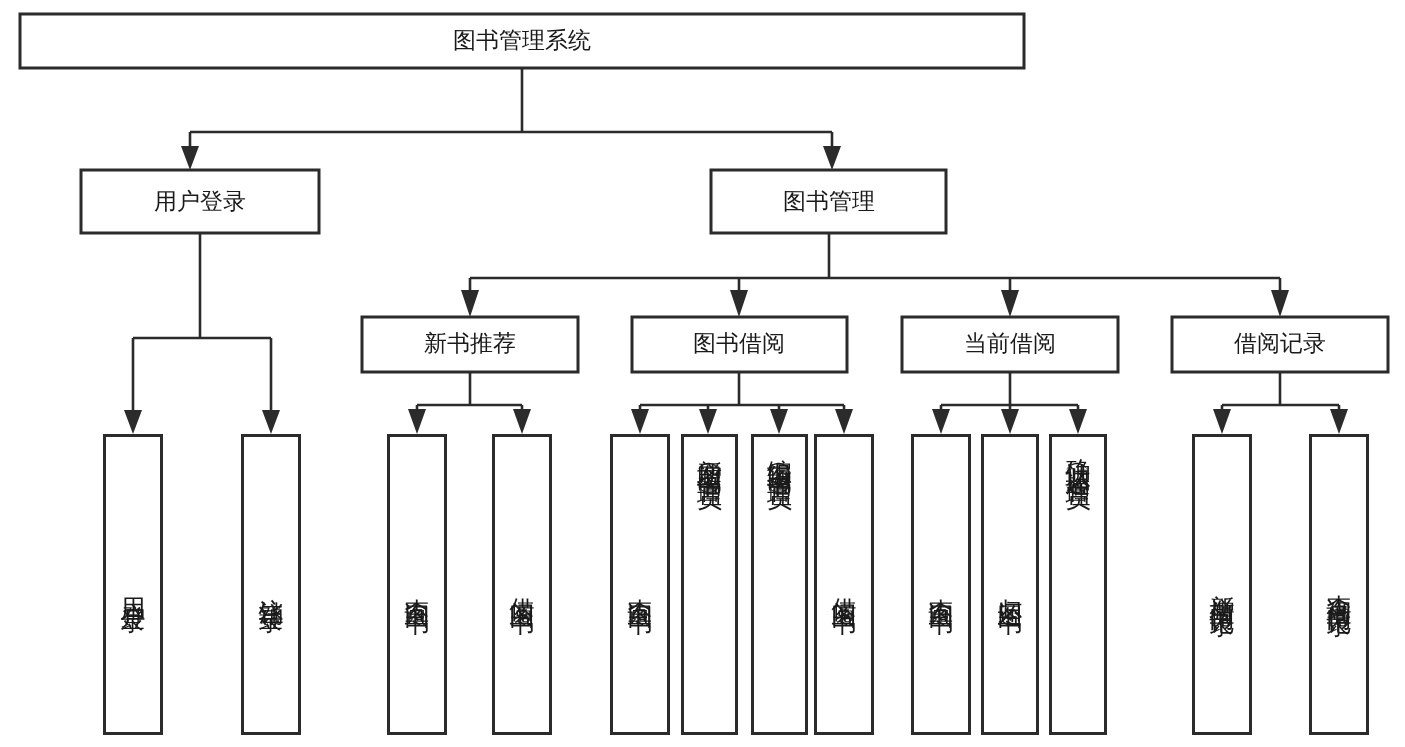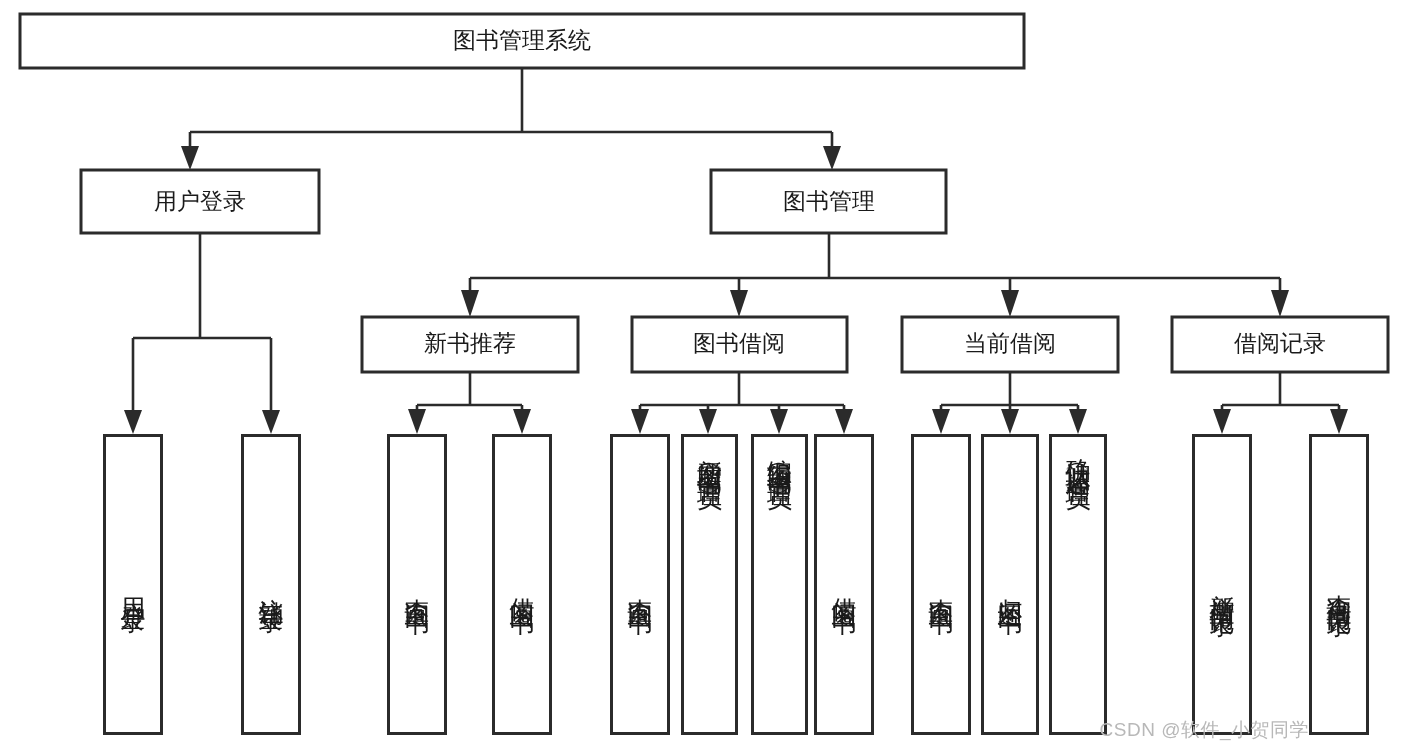--- a/index.html
+++ b/index.html
@@ -235,15 +235,14 @@
     <span class="vnode-label">确认归还（管理员）</span>
   </div>
 
   <div class="vnode center-text" style="left:1192px; top:434px; width:60px; height:301px;">
     <span class="vnode-label">新增借阅记录</span>
   </div>
   <div class="vnode center-text" style="left:1309px; top:434px; width:60px; height:301px;">
     <span class="vnode-label">查询借阅记录</span>
   </div>
 
-  <div class="watermark">CSDN @软件_小贺同学</div>
 
 </div>
 
 </body></html>

